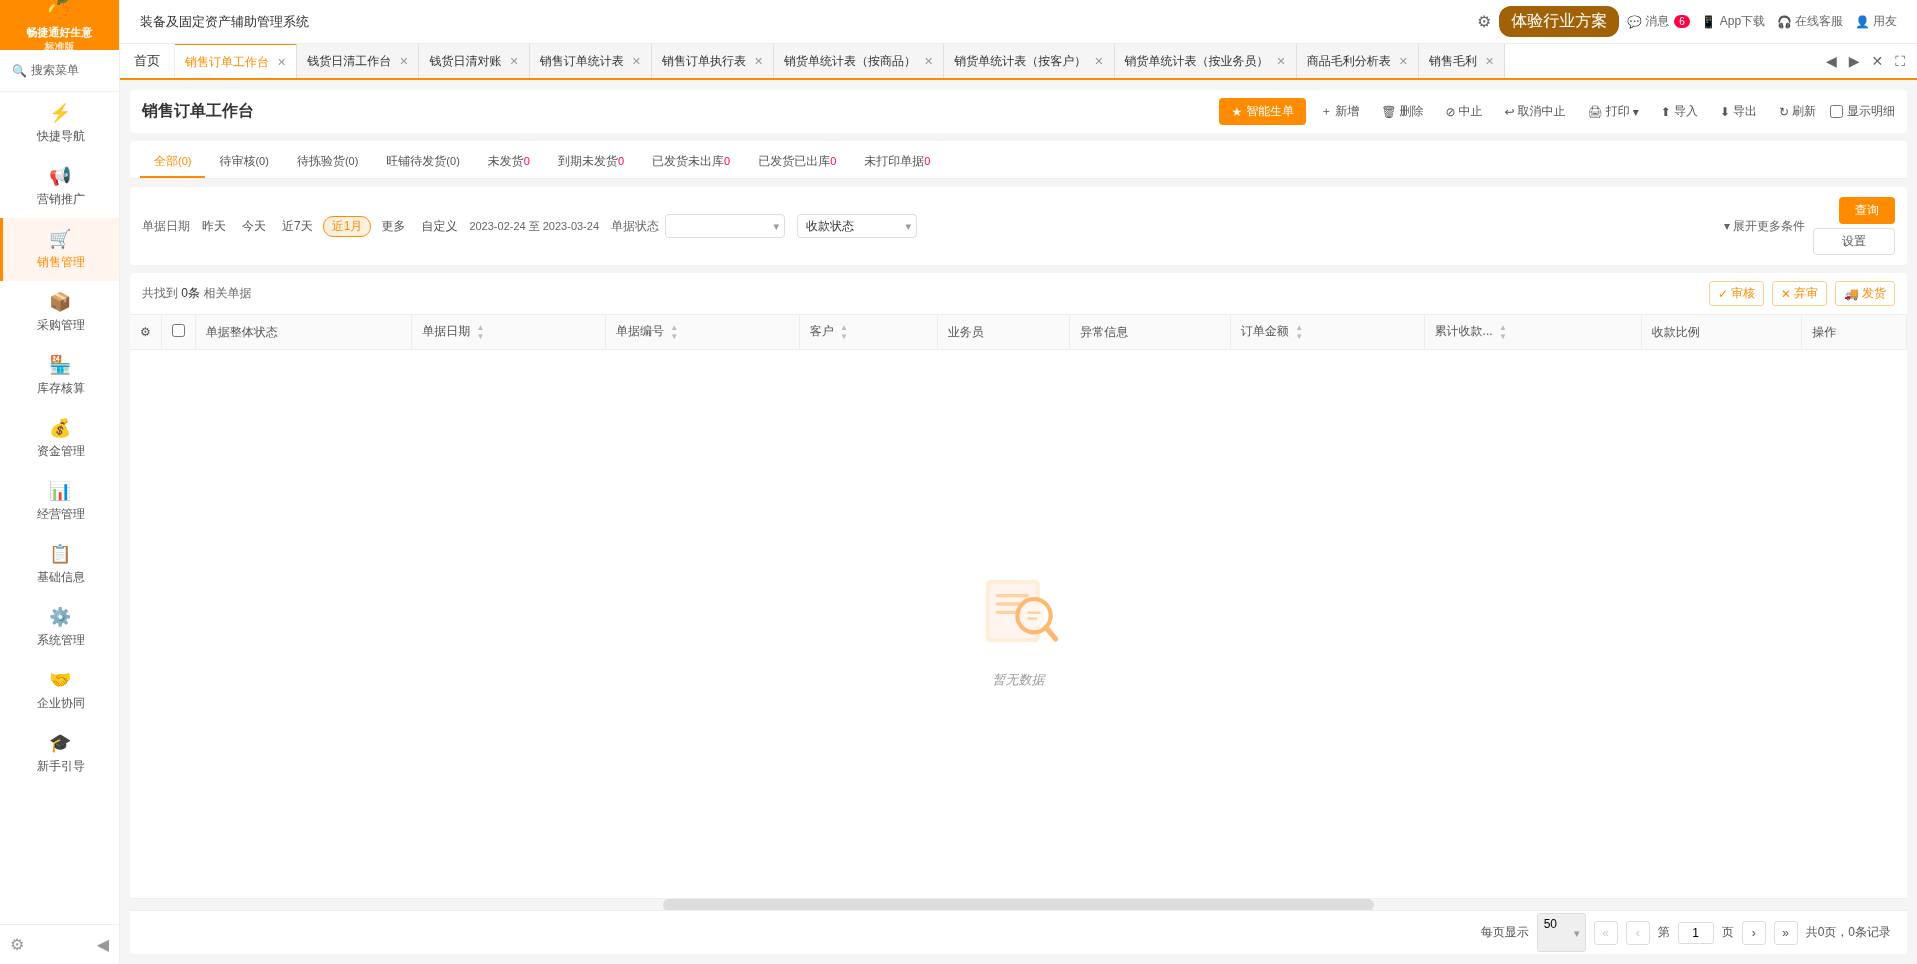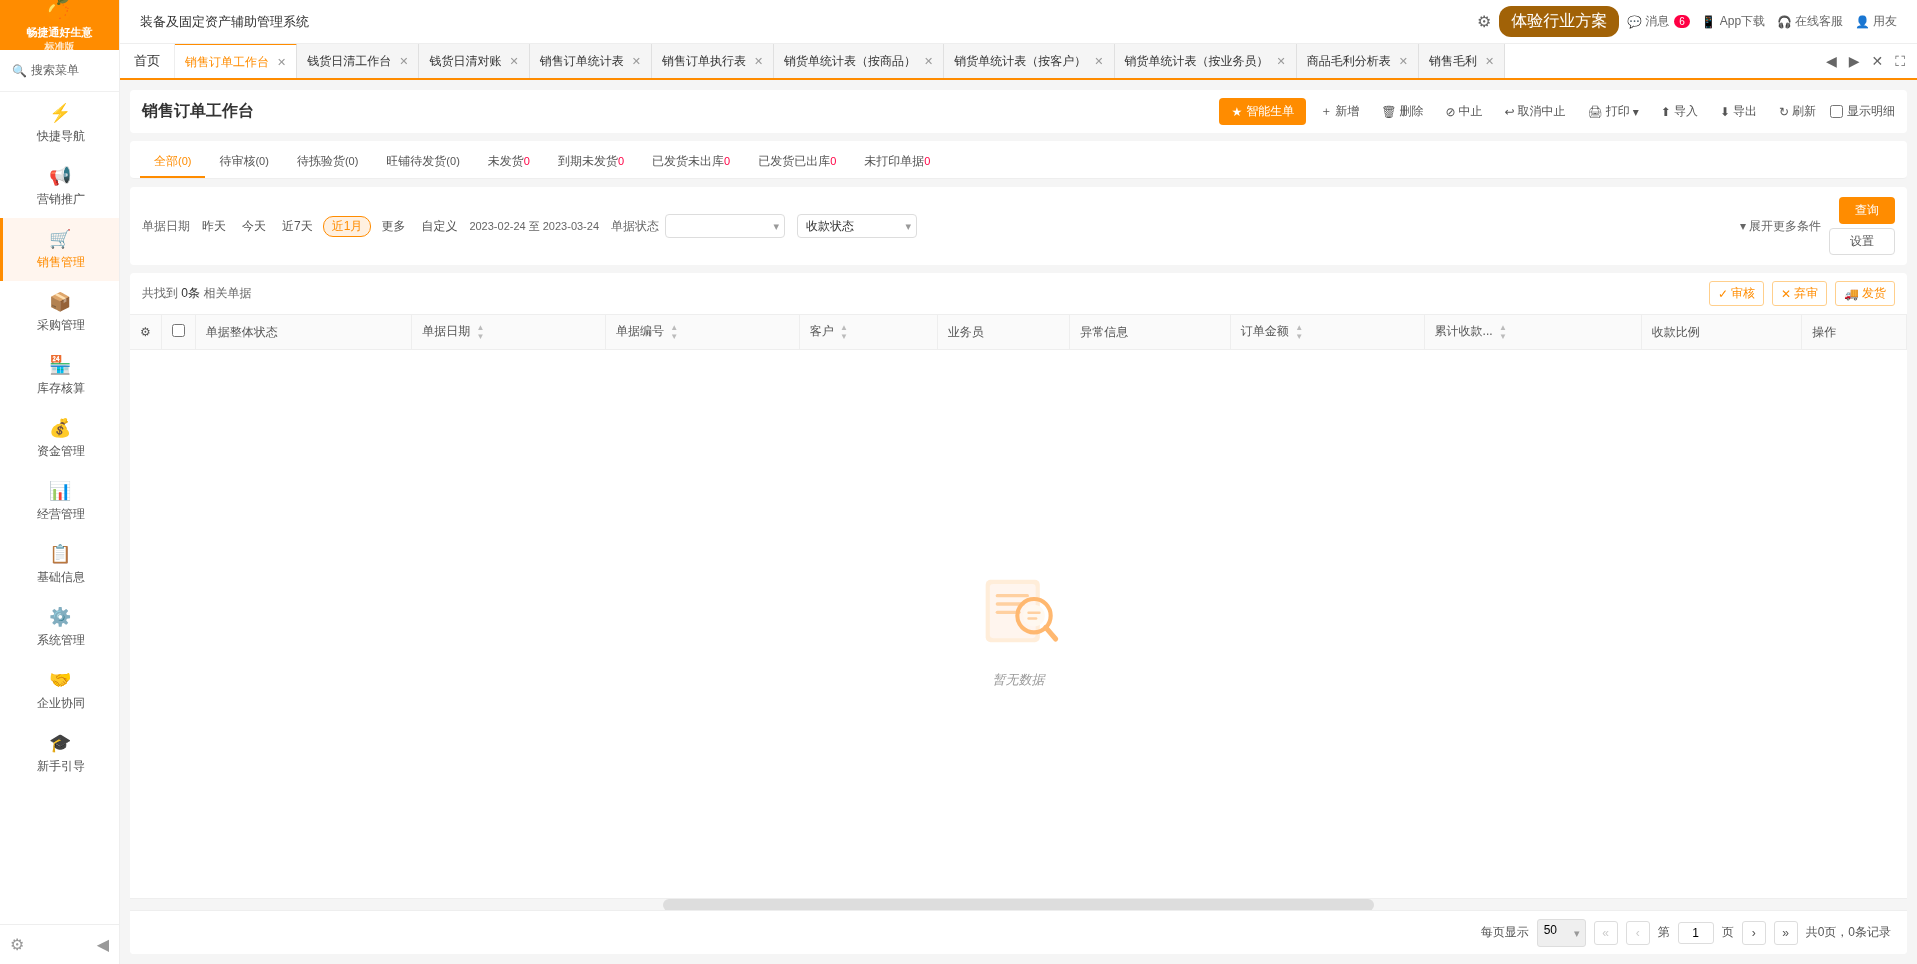--- a/index.html
+++ b/index.html
@@ -368,21 +368,21 @@
       border: none;
       border-radius: 4px;
       padding: 5px 16px;
       cursor: pointer;
       font-size: 12px;
     }
     .set-btn {
       background: none;
       border: 1px solid #ddd;
       border-radius: 4px;
-      padding: 4px 20px;
+      padding: 4px 28px;
       cursor: pointer;
       font-size: 12px;
       color: #555;
     }
 
     
     .table-area {
       flex: 1;
       background: #fff;
       border-radius: 4px;
@@ -473,21 +473,21 @@
       justify-content: flex-end;
       padding: 0 16px;
       gap: 8px;
       font-size: 12px;
       color: #555;
       flex-shrink: 0;
     }
     .page-size-select {
       border: 1px solid #ddd;
       border-radius: 3px;
-      padding: 3px 20px 9px 6px;
+      padding: 3px 20px 20px 6px;
       font-size: 12px;
       appearance: none;
     }
     .page-btn {
       background: none;
       border: 1px solid #ddd;
       border-radius: 3px;
       width: 24px;
       height: 24px;
       cursor: pointer;

